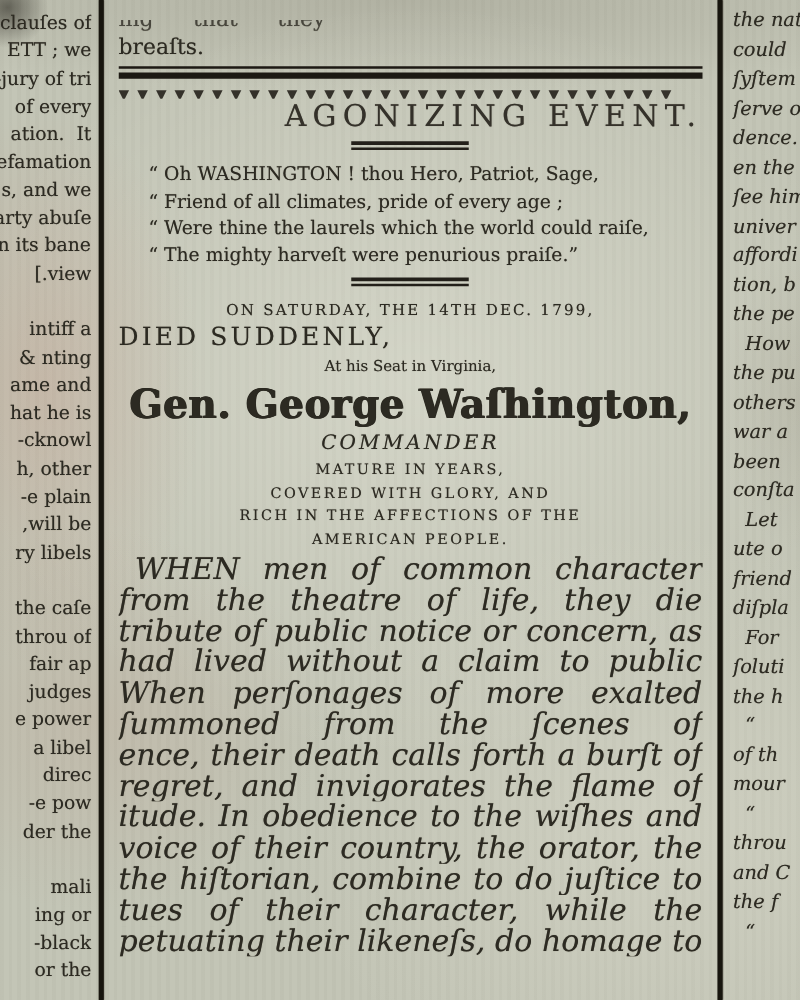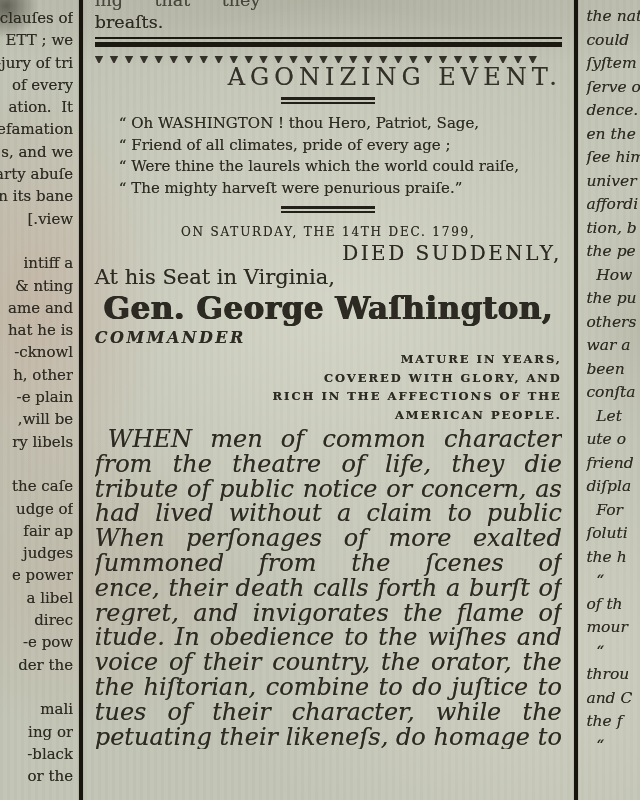--- a/index.html
+++ b/index.html
@@ -24,43 +24,43 @@
   
   .strip { box-sizing:border-box; padding-top:5px; font-size:15px; overflow:hidden; }
   .strip .frag { white-space:pre; overflow:hidden; }
   .strip-left  { width:86px; padding-right:6px; padding-top:7px; }
   .strip-left .frag { height:22.3px; line-height:22.3px; text-align:right; direction:rtl; }
   .strip-right { flex:1 1 auto; padding-left:8px; font-size:15.5px;font-style:italic; }
   .strip-right .frag { height:23.5px; line-height:23.5px; text-align:left; }
   .vrule { width:4px; background:#17150e; box-shadow:0 0 1px #4a463a; }
   .vrule-r { width:5px; }
   
-  .main { width:535px; box-sizing:border-box; padding:0 12px; overflow:hidden; }
+  .main { width:535px; box-sizing:border-box; padding:16px 12px; overflow:hidden; }
   .clip-line { height:11px; overflow:hidden; }
   .clip-line > div { margin-top:-10px; font-size:17.5px; word-spacing:26px; opacity:.8; }
   .prev-line { font-size:17.5px; line-height:23px; }
   .double-rule { margin-top:3px; height:3px; border-top:2px solid #1c1913; border-bottom:5px solid #1c1913; }
   .sawtooth { margin-top:1px; height:15px; overflow:hidden; color:#34312a; text-shadow:none; }
   .sawtooth::after {
     content:"▼▼▼▼▼▼▼▼▼▼▼▼▼▼▼▼▼▼▼▼▼▼▼▼▼▼▼▼▼▼";
     font-family:"DejaVu Sans",sans-serif; font-size:11px; letter-spacing:6.5px; line-height:13px;
   }
   .headline { margin-top:2px; text-align:right; font-size:24px; letter-spacing:5px; line-height:25px; color:#34312a; }
   .short-rule { margin:7px auto 0 auto; width:94px; height:2px; border-top:3px solid #23201a; border-bottom:2px solid #23201a; }
   .poem { margin-top:9px; padding-left:24px; }
   .poem .frag { font-size:15px; line-height:21.5px; white-space:pre; }
   .dateline { margin-top:11px; text-align:center; font-size:12px; font-weight:normal; letter-spacing:1.8px; line-height:17px; }
-  .died { text-align:right; font-size:20px; letter-spacing:2.5px; line-height:25px; }
-  .seat { font-size:21px; line-height:22px; }
+  .died { text-align:left; font-size:20px; letter-spacing:2.5px; line-height:25px; }
+  .seat { text-align:center; font-size:12px; line-height:22px; }
   .deceased { text-align:center; font-size:31px; font-weight:bold; line-height:40px; letter-spacing:.5px;
               text-shadow:.7px 0 0 currentColor, -.4px 0 0 currentColor; transform:scaleY(1.04); }
-  .commander { font-style:italic; font-size:16px; letter-spacing:2.5px; line-height:19px; font-weight:bold; }
+  .commander { text-align:center; font-style:italic; font-size:16px; letter-spacing:2.5px; line-height:19px; font-weight:normal; }
   .chief { text-align:center; font-style:italic; font-size:14.5px; line-height:20px; }
   .caps-lines { margin-top:3px; }
-  .caps-lines .frag { text-align:right; font-size:11.5px; font-weight:bold; letter-spacing:2px; line-height:18.5px; }
+  .caps-lines .frag { text-align:center; font-size:11.5px; font-weight:normal; letter-spacing:2px; line-height:18.5px; }
   .body-block { margin-top:3px; font-size:24px;font-style:italic; }
   .body-block .frag { height:24.8px; line-height:24.5px; overflow:hidden; text-align:justify; }
   .body-block .frag::after { content:""; display:inline-block; width:100%; height:0; }
   .body-block .frag:first-child { text-indent:13px; }
 </style>
 </head>
 <body>
 
 <div class="sheet">
 
@@ -80,21 +80,21 @@
       <div class="frag">nting &amp;</div>
       <div class="frag">ame and</div>
       <div class="frag">hat he is</div>
       <div class="frag">cknowl-</div>
       <div class="frag">h, other</div>
       <div class="frag">e plain-</div>
       <div class="frag">will be,</div>
       <div class="frag">ry libels</div>
       <div class="frag"></div>
       <div class="frag">the caſe</div>
-      <div class="frag">udge of</div>
+      <div class="frag">throu of</div>
       <div class="frag">fair ap</div>
       <div class="frag">judges</div>
       <div class="frag">e power</div>
       <div class="frag">a libel</div>
       <div class="frag">direc</div>
       <div class="frag">e pow-</div>
       <div class="frag">der the</div>
       <div class="frag"></div>
       <div class="frag">mali</div>
       <div class="frag">ing or</div>

